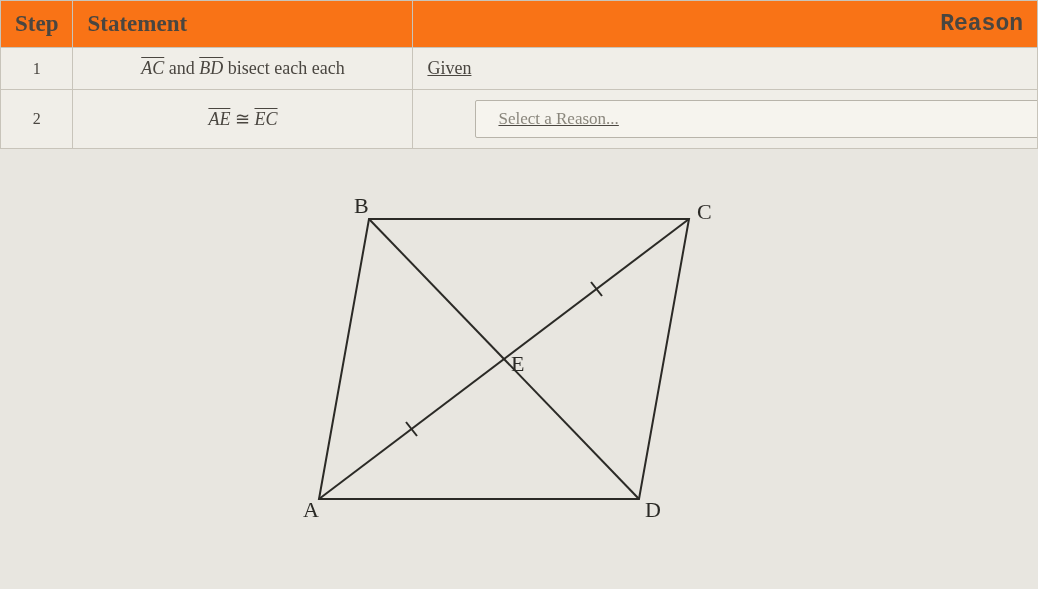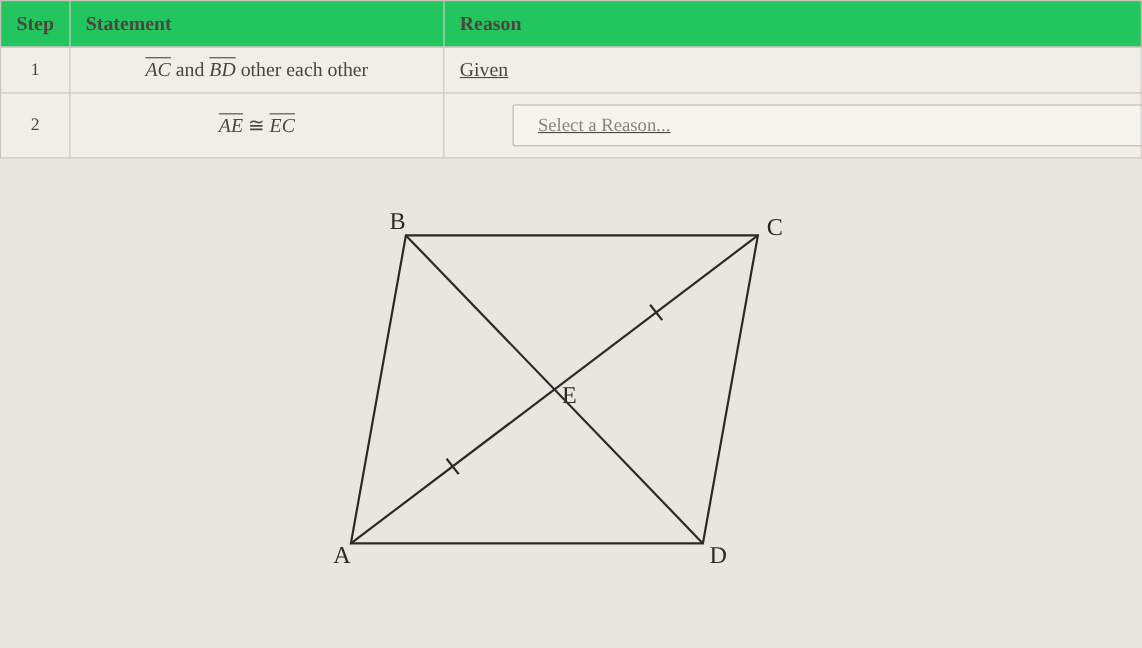--- a/index.html
+++ b/index.html
@@ -17,26 +17,26 @@
     }
     .proof-table th, .proof-table td {
       border: 1px solid #c8c4ba;
       padding: 10px 14px;
       vertical-align: middle;
       color: #4a4640;
     }
     .proof-table th {
       font-weight: bold;
       text-align: left;
-      font-size: 18px;
-      background: #22c55e;
+      font-size: 23px;
+      background: #f97316;
     }
     .proof-table th.col-step { width: 60px; }
     .proof-table th.col-statement { width: 340px; text-align: left; }
-    .proof-table th.col-reason { text-align: left; }
+    .proof-table th.col-reason { text-align: right; font-family: Liberation Mono, monospace; }
     .cell-step { text-align: center; font-size: 16px; }
     .cell-statement { text-align: center; font-size: 18px; }
     .cell-reason { text-align: left; font-size: 18px; text-decoration: underline; }
     .overline { text-decoration: overline; font-style: italic; text-align: center; }
     .reason-select {
       width: 100%;
       border: 1px solid #b8b4aa;
       background: #f6f4ee;
       color: #8a867c;
       font-size: 17px;
@@ -67,21 +67,21 @@
     <tr>
       <th class="col-step">Step</th>
       <th class="col-statement">Statement</th>
       <th class="col-reason">Reason</th>
     </tr>
   </thead>
   <tbody>
     <tr>
       <td class="cell-step">1</td>
       <td class="cell-statement">
-        <span class="overline">AC</span><span> and </span><span class="overline">BD</span><span> other each other</span>
+        <span class="overline">AC</span><span> and </span><span class="overline">BD</span><span> bisect each each</span>
       </td>
       <td class="cell-reason">Given</td>
     </tr>
     <tr>
       <td class="cell-step">2</td>
       <td class="cell-statement">
         <span class="overline">AE</span><span> ≅ </span><span class="overline">EC</span>
       </td>
       <td class="cell-reason">
         <div class="reason-select">Select a Reason...</div>

